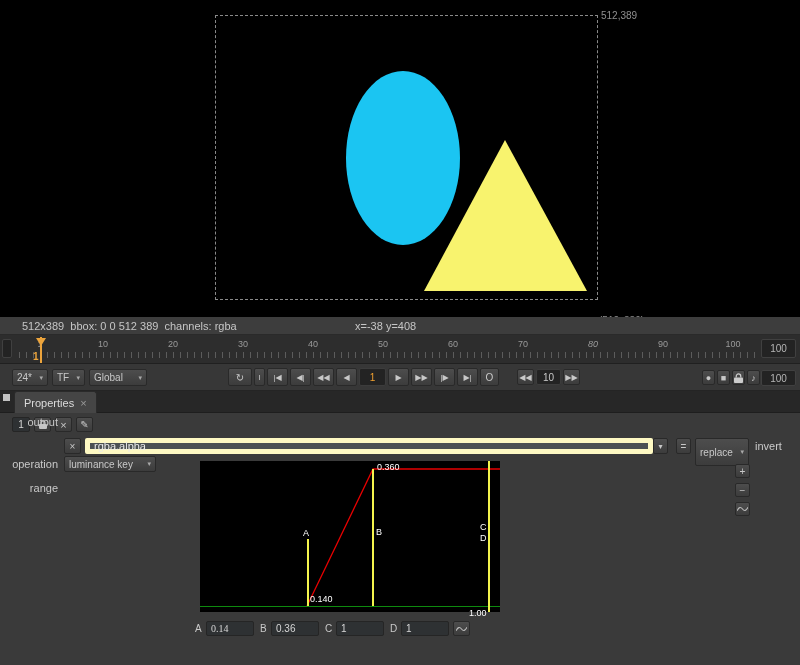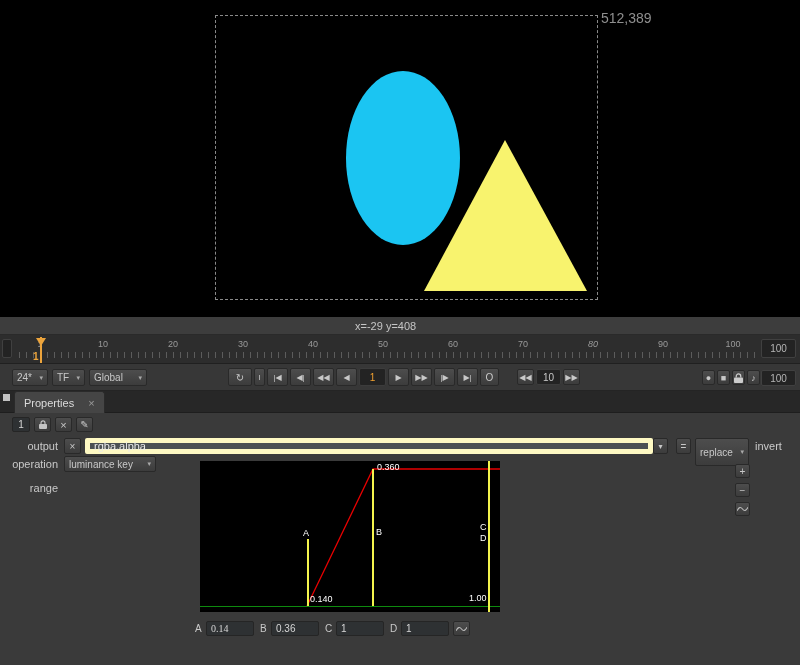--- a/index.html
+++ b/index.html
@@ -7,21 +7,21 @@
   body {
     width:800px; height:665px; position:relative; overflow:hidden;
     background:#363636; font-family:"Liberation Sans", sans-serif;
     -webkit-font-smoothing:antialiased;
   }
   .abs { position:absolute; }
 
   
   .viewer { left:0; top:0; width:800px; height:317px; background:#000; }
   .bbox { left:215px; top:15px; width:383px; height:285px; border:1px dashed #8a8a8a; }
-  .res-label { color:#8f8f8f; font-size:14px; white-space:pre; }
+  .res-label { color:#8f8f8f; font-size:10px; white-space:pre; }
   .ellipse { left:346px; top:71px; width:114px; height:174px; border-radius:50%; background:#1bc5f2; }
   .triangle { left:424px; top:140px; width:0; height:0;
     border-left:81px solid transparent; border-right:82px solid transparent;
     border-bottom:151px solid #f8f36e; }
 
   
   .statusbar { left:0; top:317px; width:800px; height:18px; background:#3d3d3d; border-bottom:1px solid #2a2a2a; }
   .statusbar span { position:absolute; top:0; line-height:18px; font-size:11px; color:#c6c6c6; white-space:pre; }
 
   
@@ -54,21 +54,21 @@
   .inc-box { width:25px; height:16px; background:#232323; border:1px solid #3c3c3c; border-radius:2px;
     color:#c8c8c8; font-size:10px; display:flex; align-items:center; justify-content:center; }
   .spacer { width:14px; }
   .mini { width:13px; height:15px; font-size:9px; }
 
   
   .tabbar { left:0; top:391px; width:800px; height:22px; background:#272727; border-bottom:1px solid #1e1e1e; }
   .pane-handle { left:3px; top:394px; width:7px; height:7px; background:#c2c2c2; }
   .tab { left:14px; top:391px; height:22px; padding:0 9px; background:#454545;
     border:1px solid #2a2a2a; border-bottom:none; border-radius:3px 3px 0 0;
-    display:flex; align-items:center; gap:14px; color:#dcdcdc; font-size:11px;text-align:right; }
+    display:flex; align-items:center; gap:6px; color:#dcdcdc; font-size:11px;text-align:right; }
   .tab-close { color:#9a9a9a; font-size:11px; }
 
   
   .props { left:0; top:413px; width:800px; height:252px; background:#3a3a3a; }
   .plabel { color:#c9c9c9; font-size:11px; text-align:right; }
   .pfield { background:#4c5153; border:5px solid #fef9c3; border-radius:2px; color:#eaeaea;
     font-size:11px; display:flex; align-items:center; padding:0 4px; }
   .dfield { background:#2e3133; border:1px solid #252525; border-radius:2px; color:#d6d6d6;
     font-size:10px; display:flex; align-items:center; padding:0 4px; }
   .sm-btn { width:17px; height:15px; font-size:9px; }
@@ -84,21 +84,22 @@
 
 <div class="abs viewer">
   <div class="abs bbox"></div>
   <span class="abs res-label" style="left:601px; top:10px;">512,389</span>
   <span class="abs res-label" style="left:599px; top:290px;margin-top:25px;">(512x389)</span>
   <div class="abs ellipse"></div>
   <div class="abs triangle"></div>
 </div>
 
 <div class="abs statusbar">
-  <span style="left:355px;">x=-29 y=408</span>
+  <span style="left:22px;">512x389  bbox: 0 0 512 389  channels: rgba</span>
+  <span style="left:355px;">x=-38 y=408</span>
 </div>
 
 <div class="abs ruler">
   <div class="ruler-ticks"></div>
   <span class="tick" style="left:40px;">1</span>
   <span class="tick" style="left:103px;">10</span>
   <span class="tick" style="left:173px;">20</span>
   <span class="tick" style="left:243px;">30</span>
   <span class="tick" style="left:313px;">40</span>
   <span class="tick" style="left:383px;">50</span>
@@ -173,21 +174,21 @@
 <div class="abs dfield" style="left:12px; top:417px; width:18px; height:15px; justify-content:center;">1</div>
 <div class="abs btn sm-btn" style="left:34px; top:417px;">
   <svg width="8" height="9" viewBox="0 0 10 11">
       <rect y="5" width="10" height="6" rx="1" fill="#c4c4c4"></rect>
       <path d="M2.5 5 V3.5 a2.5 2.5 0 0 1 5 0 V5" stroke="#c4c4c4" fill="none" stroke-width="1.4"></path>
     </svg>
 </div>
 <div class="abs btn sm-btn" style="left:55px; top:417px; font-size:11px;">×</div>
 <div class="abs btn sm-btn" style="left:76px; top:417px; font-size:10px;">✎</div>
 
-<span class="abs plabel" style="left:0; top:440px; width:58px;">output</span>
+<span class="abs plabel" style="left:0; top:416px; width:58px;">output</span>
 <div class="abs btn" style="left:64px; top:438px; width:17px; height:16px; font-size:10px;">×</div>
 <div class="abs pfield" style="left:85px; top:438px; width:568px; height:16px;">rgba.alpha</div>
 <div class="abs btn" style="left:653px; top:438px; width:15px; height:16px;">▾</div>
 <div class="abs btn" style="left:676px; top:438px; width:15px; height:16px; font-size:10px;">=</div>
 <div class="dd abs" style="left:695px; top:438px; width:54px; height:28px;">
   <span>replace</span>
     <span class="caret">▾</span>
 </div>
 <span class="abs" style="left:755px; top:440px; color:#c9c9c9; font-size:11px;">invert</span>
 
@@ -206,21 +207,21 @@
   </svg>
   <div class="yline" style="left:107px; top:78px; height:67px;"></div>
   <div class="yline" style="left:172px; top:8px; height:137px;"></div>
   <div class="yline" style="left:288px; top:0; height:151px;"></div>
   <span class="glabel" style="left:103px; top:68px;">A</span>
   <span class="glabel" style="left:176px; top:67px;">B</span>
   <span class="glabel" style="left:280px; top:62px;">C</span>
   <span class="glabel" style="left:280px; top:73px;">D</span>
   <span class="glabel" style="left:177px; top:2px;">0.360</span>
   <span class="glabel" style="left:110px; top:134px;">0.140</span>
-  <span class="glabel" style="left:269px; top:133px;">1.00</span>
+  <span class="glabel" style="left:269px; top:148px;">1.00</span>
 </div>
 
 <div class="abs btn" style="left:735px; top:464px; width:15px; height:14px; font-size:10px;">+</div>
 <div class="abs btn" style="left:735px; top:483px; width:15px; height:14px; font-size:10px;">−</div>
 <div class="abs btn" style="left:735px; top:502px; width:15px; height:14px;">
   <svg width="11" height="8" viewBox="0 0 12 8">
       <path d="M0,6 Q3,0 6,4 T12,2" stroke="#bbbbbb" stroke-width="1.2" fill="none"></path>
     </svg>
 </div>
 

